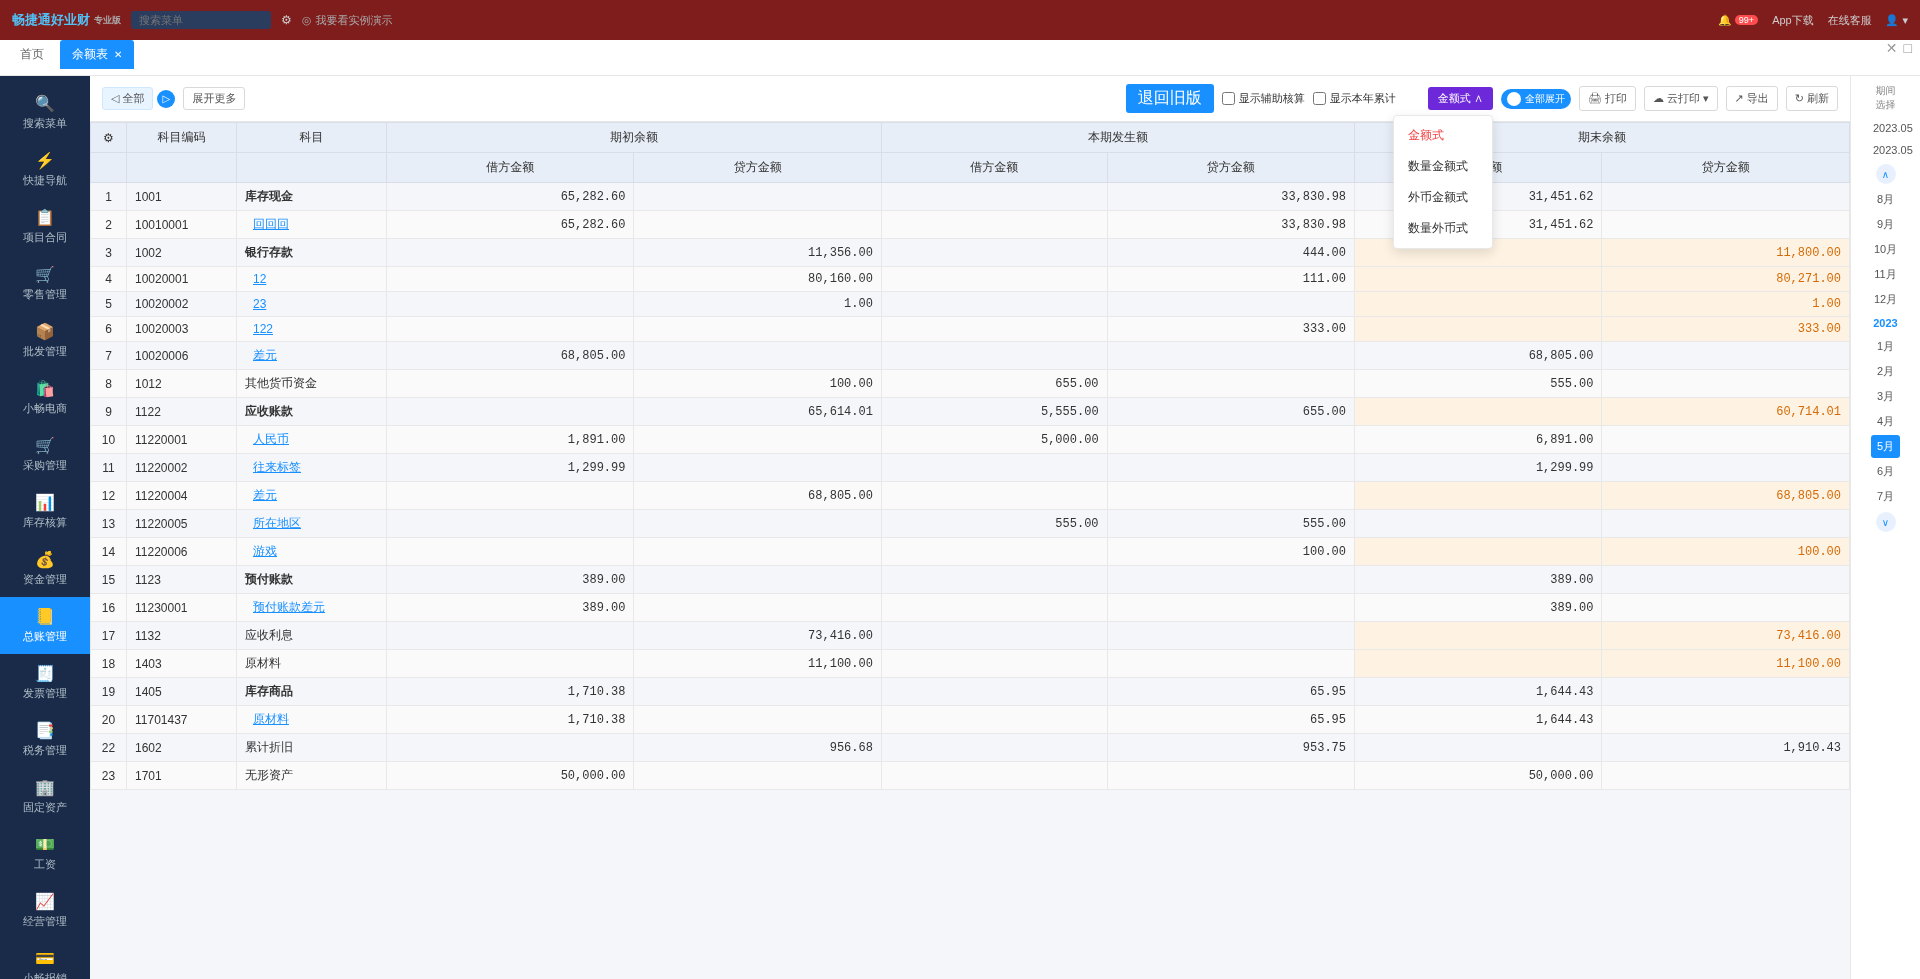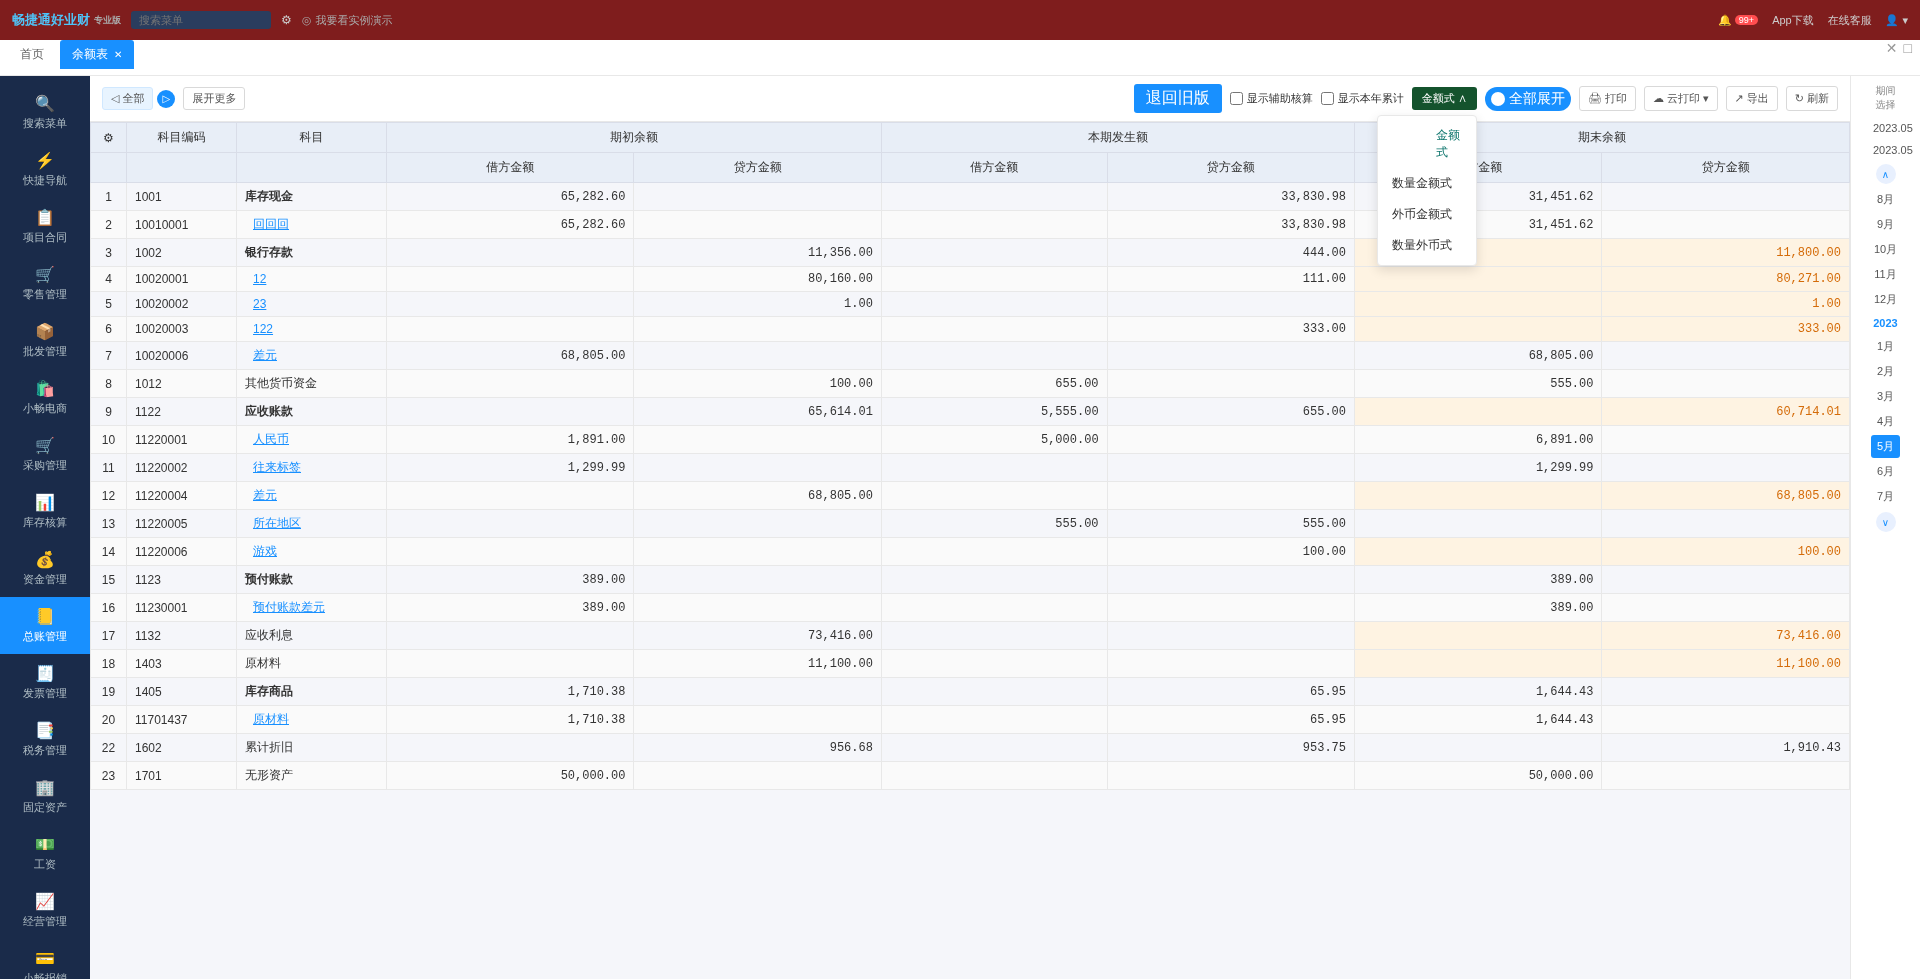--- a/index.html
+++ b/index.html
@@ -54,33 +54,33 @@
       display: flex; align-items: center; background: #fff; padding: 8px 12px;
       border-bottom: 1px solid #e8e8e8; gap: 8px; flex-wrap: wrap;
     }
     .breadcrumb-nav { display: flex; align-items: center; gap: 4px; }
     .nav-btn { background: #e8f4ff; border: 1px solid #d0e8ff; border-radius: 3px; padding: 3px 8px; cursor: pointer; display: flex; align-items: center; gap: 3px; font-size: 11px; color: #555; }
     .nav-arrow { background: #1890ff; color: #fff; border-radius: 50%; width: 18px; height: 18px; display: flex; align-items: center; justify-content: center; font-size: 10px; cursor: pointer; }
     .expand-btn { border: 1px solid #d9d9d9; border-radius: 3px; padding: 3px 8px; cursor: pointer; font-size: 11px; color: #555; display: flex; align-items: center; gap: 3px; }
     .toolbar-spacer { flex: 1; }
     .btn-primary { background: #1890ff; color: #fff; border: none; border-radius: 3px; padding: 4px 12px; cursor: pointer; font-size: 16px; }
     .btn-outline { border: 1px solid #d9d9d9; background: #fff; border-radius: 3px; padding: 4px 8px; cursor: pointer; font-size: 11px; color: #555; display: flex; align-items: center; gap: 3px; }
-    .btn-active { background: #14532d; color: #fff; border: none; border-radius: 3px; padding: 4px 10px; cursor: pointer; font-size: 11px; display: flex; align-items: center; gap: 3px; position: relative; }
-    .toggle-btn { background: #1890ff; border-radius: 12px; padding: 3px 6px; color: #fff; font-size: 14px; display: flex; align-items: center; gap: 4px; cursor: pointer; }
+    .btn-active { background: #6d28d9; color: #fff; border: none; border-radius: 3px; padding: 4px 10px; cursor: pointer; font-size: 11px; display: flex; align-items: center; gap: 3px; position: relative; margin-left: 24px; }
+    .toggle-btn { background: #1890ff; border-radius: 12px; padding: 3px 6px; color: #fff; font-size: 10px; display: flex; align-items: center; gap: 4px; cursor: pointer; }
     .toggle-circle { width: 14px; height: 14px; background: #fff; border-radius: 50%; }
 
     
     .dropdown-container { position: relative; }
     .dropdown-menu {
       position: absolute; top: 28px; right: 0; background: #fff;
       border: 1px solid #e8e8e8; border-radius: 4px; box-shadow: 0 4px 12px rgba(0,0,0,0.12);
       z-index: 100; min-width: 100px; padding: 4px 0;
     }
     .dropdown-item { padding: 7px 14px; cursor: pointer; font-size: 12px; color: #333; }
-    .dropdown-item.selected { color: #0f766e; margin-left: 44px; }
+    .dropdown-item.selected { color: #ef4444; }
 
     
     .table-container { flex: 1; overflow: auto; position: relative; }
     table { width: 100%; border-collapse: collapse; font-size: 12px; }
     thead th {
       background: #e8eef7; border: 1px solid #d9dde8; padding: 6px 8px;
       text-align: center; font-weight: normal; color: #333; position: sticky; top: 0; z-index: 10;
     }
     thead th.settings-col { width: 36px; }
     tbody td { border: 1px solid #e8e8e8; padding: 5px 8px; text-align: right; }

